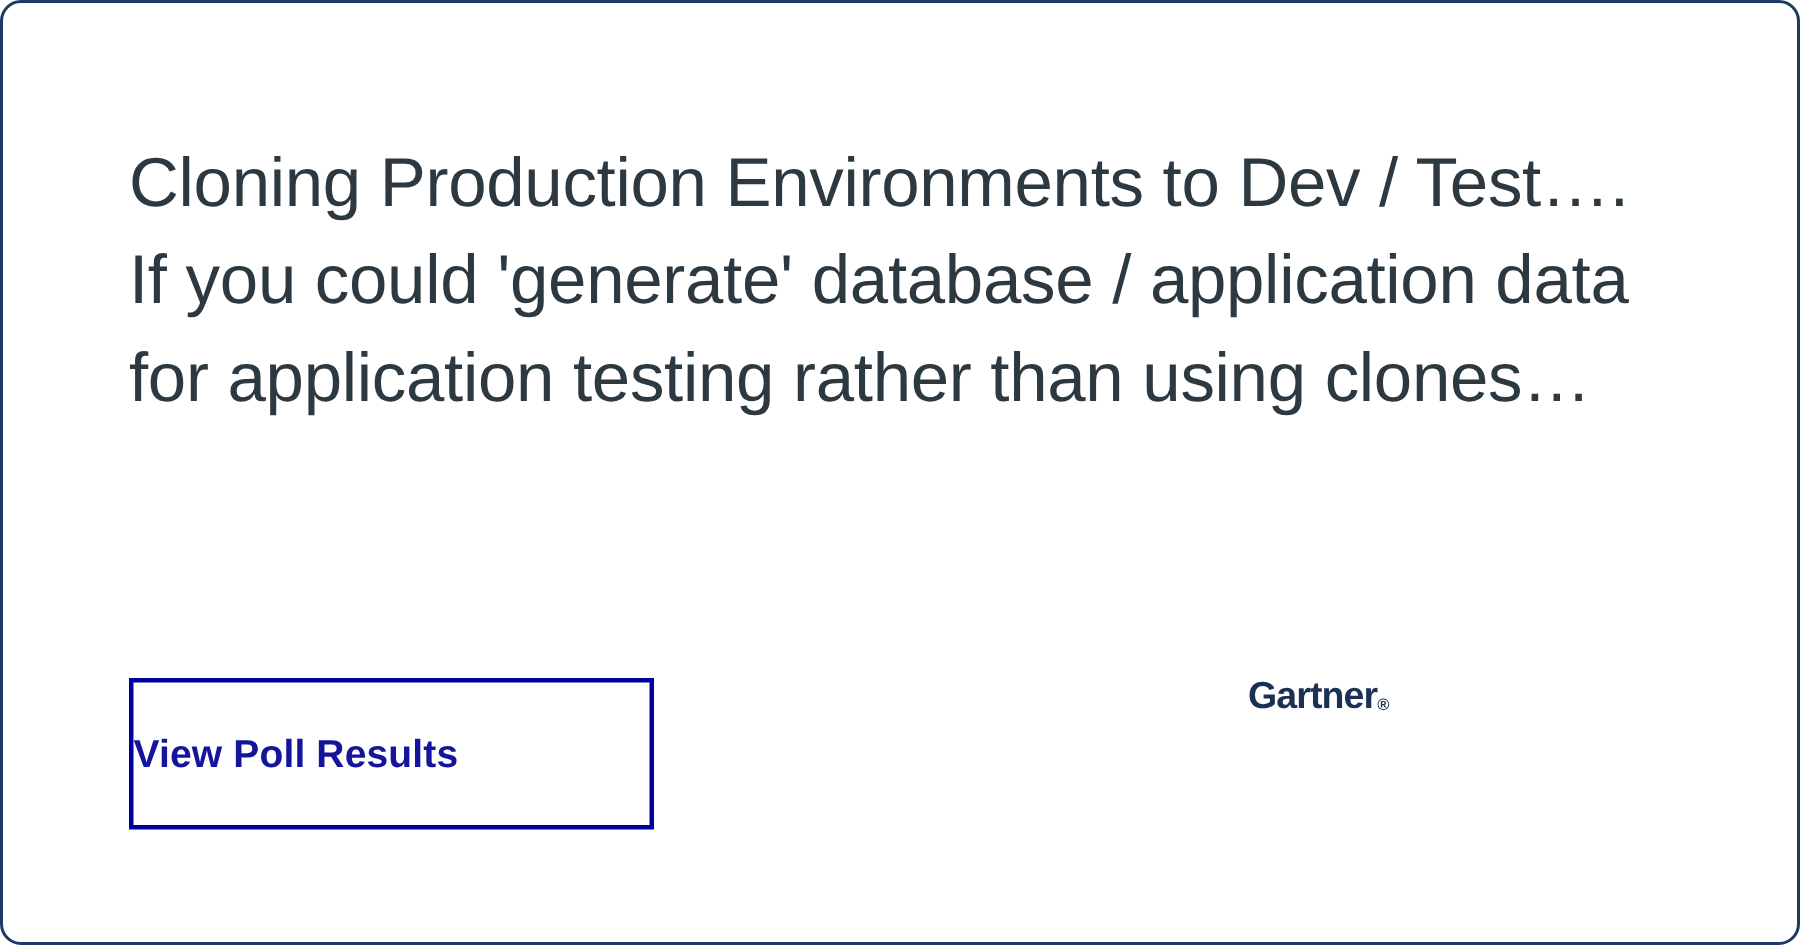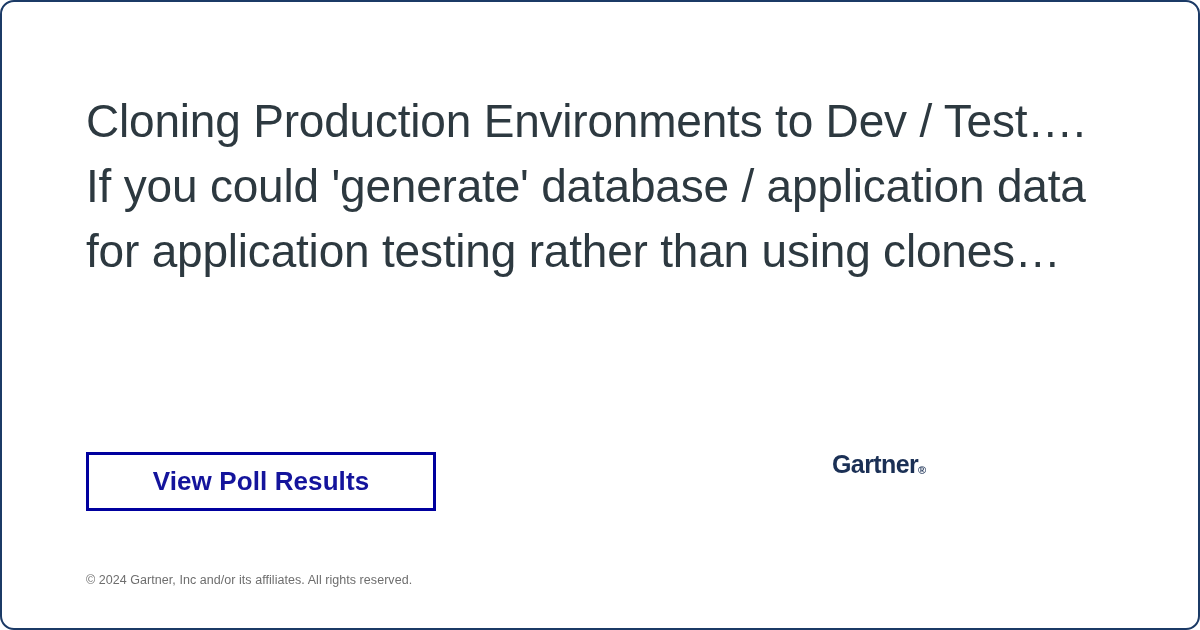--- a/index.html
+++ b/index.html
@@ -46,26 +46,26 @@
     letter-spacing: -0.2px;
     white-space: pre-wrap;
   }
 
   .cta-button {
     position: absolute;
     left: 0;
     top: 450px;
     box-sizing: border-box;
     width: 350px;
-    height: 59px;
+    height: 101px;
     border: 3px solid #00009e;
     background: #ffffff;
     display: flex;
     align-items: center;
-    justify-content: center;
+    justify-content: flex-start;
     cursor: pointer;
     padding: 0;
   }
   .cta-button-label {
     font-family: "Liberation Sans", sans-serif;
     font-size: 26px;
     font-weight: 700;
     color: #14149c;
     letter-spacing: 0.1px;
   }
@@ -143,16 +143,15 @@
     <h1 class="poll-title">Cloning Production Environments to Dev / Test…. If you could 'generate' database / application data for application testing rather than using clones…</h1>
 
     <div class="cta-button">
       <span class="cta-button-label">View Poll Results</span>
     </div>
 
     <div class="brand-logo">
       <span class="brand-gartner"><span>Gartner</span><span class="reg">®</span></span>
     </div>
 
-    <div class="copyright">© 2024 Gartner, Inc and/or its affiliates. All rights reserved.</div>
 
   </div>
 </div>
 
 </body></html>

